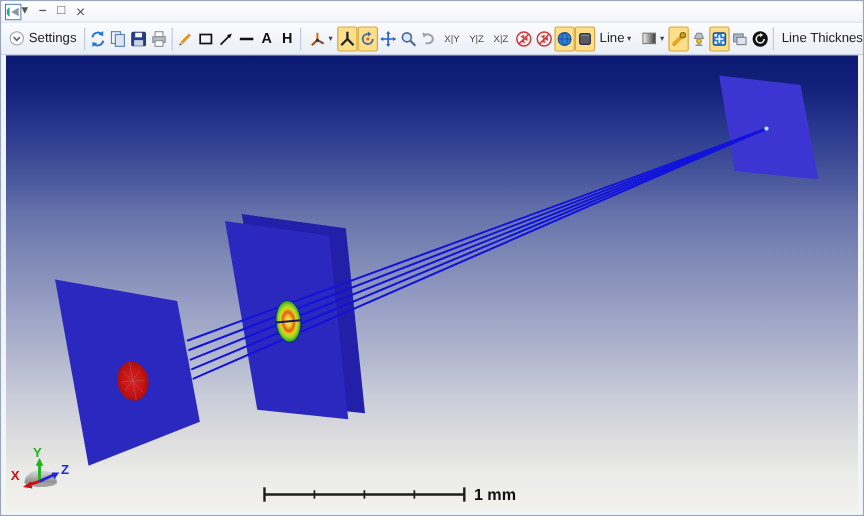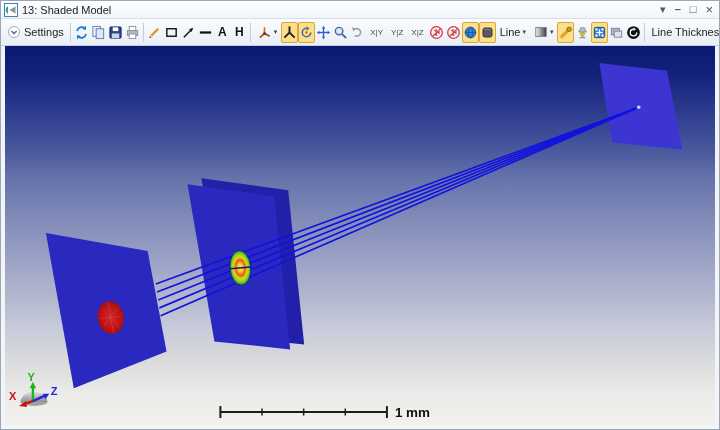--- a/index.html
+++ b/index.html
@@ -49,21 +49,20 @@
 <div class="window">
 
   <div class="titlebar">
     <span style="display:flex;">
       <svg width="14" height="14" viewBox="0 0 14 14">
         <rect x="0.5" y="0.5" width="13" height="13" fill="#ffffff" stroke="#4a7ab5"></rect>
         <path d="M4 3 A4.5 4.5 0 0 0 4 11 Z" fill="#2aa8a0"></path>
         <path d="M5.5 7 L11.5 3.5 L11.5 10.5 Z" fill="#8a94a4"></path>
       </svg>
     </span>
-    <span class="title">13: Shaded Model</span>
     <span class="win-controls">
       <span>▾</span>
       <span style="font-weight:bold;">–</span>
       <span>□</span>
       <span style="font-size:13px;">×</span>
     </span>
   </div>
 
   <div class="toolbar">
 

